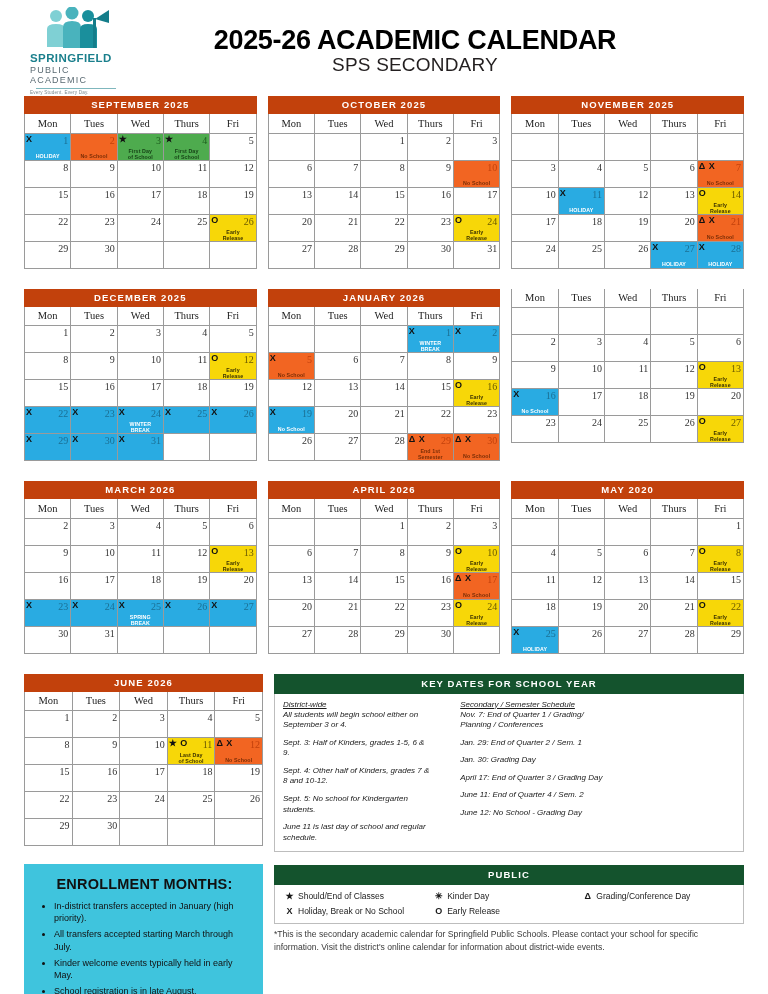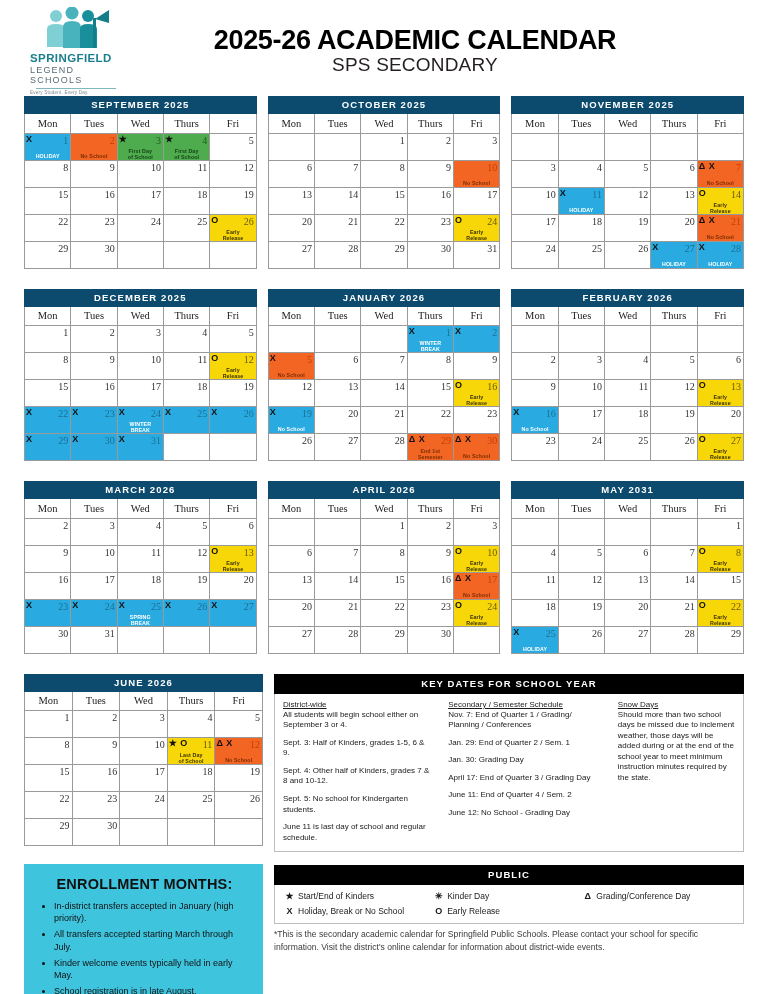--- a/index.html
+++ b/index.html
@@ -22,21 +22,21 @@
   .logo-rule { height:1px; background:#7fb7bd; margin:2px 6px 1px 6px; }
   .logo-txt3 { font-size:4.6px; color:#7a8a90; letter-spacing:.2px; }
   .titles { flex:1; text-align:center; padding-right:60px; }
   .title-main { font-size:27px; font-weight:bold; letter-spacing:-0.3px; color:#000000; line-height:1.05; }
   .title-sub { font-size:19px; color:#231f20; letter-spacing:.2px; }
 
   
   .months-row { display:flex; gap:11px; padding:0 24px; margin-bottom:20px; }
   .month { flex:1 1 0; min-width:0; }
   .month-title {
-    background:#0c4a6e; color:#fff; text-align:center;
+    background:#c2410c; color:#fff; text-align:center;
     font-size:9.5px; font-weight:bold; letter-spacing:1.1px;
     padding:4px 0 4px 0; height:18px; line-height:10px;
   }
   table.cal { width:100%; border-collapse:collapse; table-layout:fixed; }
   table.cal th {
     font-family:"Liberation Serif", serif;
     font-size:10.5px; font-weight:normal; color:#222;
     border:1px solid #9a9a9a; border-top:none;
     height:19px; text-align:center; background:#fff;
   }
@@ -73,25 +73,25 @@
   .c-yellow .note   { color:#3b3200; }
   .c-green  { background:#4eab4e; }
   .c-green .daynum { color:#1d5e1d; }
   .c-green .note   { color:#143f14; }
 
   
   .bottom { display:flex; gap:11px; padding:0 24px; align-items:flex-start; }
   .left-col { width:239px; flex:0 0 239px; }
   .right-col { flex:1 1 0; min-width:0; }
   .bar-black {
-    background:#000000; color:#fff; text-align:center;
+    background:#14532d; color:#fff; text-align:center;
     font-size:9.5px; font-weight:bold; letter-spacing:1.1px;
     padding:5px 0; line-height:10px;
   }
-  .keybox { border:1px solid #bdbdbd; border-top:none; padding:6px 8px 8px 8px; display:flex; gap:16px; }
+  .keybox { border:1px solid #bdbdbd; border-top:none; padding:6px 8px 8px 8px; display:flex; gap:28px;font-style:italic; }
   .keycol { flex:1 1 0; min-width:0; }
   .keycol.kc1 { flex:0 0 33%; }
   .keycol.kc2 { flex:0 0 34%; }
   .keyhead { font-size:8px; text-decoration:underline; margin-bottom:1px; color:#1a1a1a; }
   .keyline { font-size:8px; line-height:10.6px; color:#1a1a1a; margin-bottom:7px; }
   .keyline:last-child { margin-bottom:0; }
 
   
   .enroll { background:#3fc4dd; padding:12px 14px 14px 16px; margin-top:18px; }
   .enroll h3 { margin:0 0 8px 0; font-size:14.5px; font-weight:bold; color:#111; text-align:center; letter-spacing:.2px;}
@@ -120,21 +120,21 @@
           <path d="M8 40 L8 22 Q8 17 17 17 Q26 17 26 22 L26 40 Z" fill="#7fd0d4"></path>
           <circle cx="33" cy="6" r="6.5" fill="#49b3bd"></circle>
           <path d="M24 41 L24 20 Q24 14 33 14 Q42 14 42 20 L42 41 Z" fill="#49b3bd"></path>
           <circle cx="49" cy="9" r="6" fill="#1a8f9c"></circle>
           <path d="M41 41 L41 22 Q41 17 49 17 Q58 17 58 22 L58 41 Z" fill="#1a8f9c"></path>
           <path d="M56 12 L70 3 L70 16 Z" fill="#147d8a"></path>
           <rect x="54" y="11" width="3" height="30" fill="#147d8a"></rect>
         </svg>
       </div>
       <div class="logo-txt1">SPRINGFIELD</div>
-      <div class="logo-txt2">LEGEND SCHOOLS</div>
+      <div class="logo-txt2">PUBLIC ACADEMIC</div>
       <div class="logo-rule"></div>
       <div class="logo-txt3">Every Student. Every Day.</div>
     </div>
     <div class="titles">
       <div class="title-main">2025-26 ACADEMIC CALENDAR</div>
       <div class="title-sub">SPS SECONDARY</div>
     </div>
   </div>
 
   <div id="months-container">
@@ -908,21 +908,20 @@
                     <span class="marks">Δ X</span>
                     <span class="daynum">30</span>
                     <span class="note">No School</span>
                   </div>
                 </td>
               </tr>
             </tbody>
           </table>
         </div>
         <div class="month">
-          <div class="month-title">FEBRUARY 2026</div>
           <table class="cal">
             <thead>
               <tr>
                 <th>Mon</th>
                 <th>Tues</th>
                 <th>Wed</th>
                 <th>Thurs</th>
                 <th>Fri</th>
               </tr>
             </thead>
@@ -1361,21 +1360,21 @@
                   </div>
                 </td>
                 <td>
                   <div class="cell"></div>
                 </td>
               </tr>
             </tbody>
           </table>
         </div>
         <div class="month">
-          <div class="month-title">MAY 2031</div>
+          <div class="month-title">MAY 2020</div>
           <table class="cal">
             <thead>
               <tr>
                 <th>Mon</th>
                 <th>Tues</th>
                 <th>Wed</th>
                 <th>Thurs</th>
                 <th>Fri</th>
               </tr>
             </thead>
@@ -1697,33 +1696,29 @@
           </div>
           <div class="keycol kc2">
             <div class="keyhead">Secondary / Semester Schedule</div>
             <div class="keyline">Nov. 7: End of Quarter 1 / Grading/ Planning / Conferences</div>
             <div class="keyline">Jan. 29: End of Quarter 2 / Sem.  1</div>
             <div class="keyline">Jan. 30: Grading Day</div>
             <div class="keyline">April 17:  End of Quarter 3 / Grading Day</div>
             <div class="keyline">June 11:  End of Quarter 4 / Sem. 2</div>
             <div class="keyline">June 12: No School - Grading Day</div>
           </div>
-          <div class="keycol kc3">
-            <div class="keyhead">Snow Days</div>
-            <div class="keyline">Should more than two school days be missed due to inclement weather, those days will be added during or at the end of the school year to meet minimum instruction minutes required by the state.</div>
-          </div>
         </div>
 
       <div class="legend-wrap">
         <div class="bar-black">PUBLIC</div>
         <div class="legendbox" id="legendbox">
             <div class="legend-row">
               <div class="legend-item">
                 <span class="legend-sym">★</span>
-                <span>Start/End of Kinders</span>
+                <span>Should/End of Classes</span>
               </div>
               <div class="legend-item">
                 <span class="legend-sym">✳</span>
                 <span>Kinder Day</span>
               </div>
               <div class="legend-item">
                 <span class="legend-sym">Δ</span>
                 <span>Grading/Conference Day</span>
               </div>
             </div>

